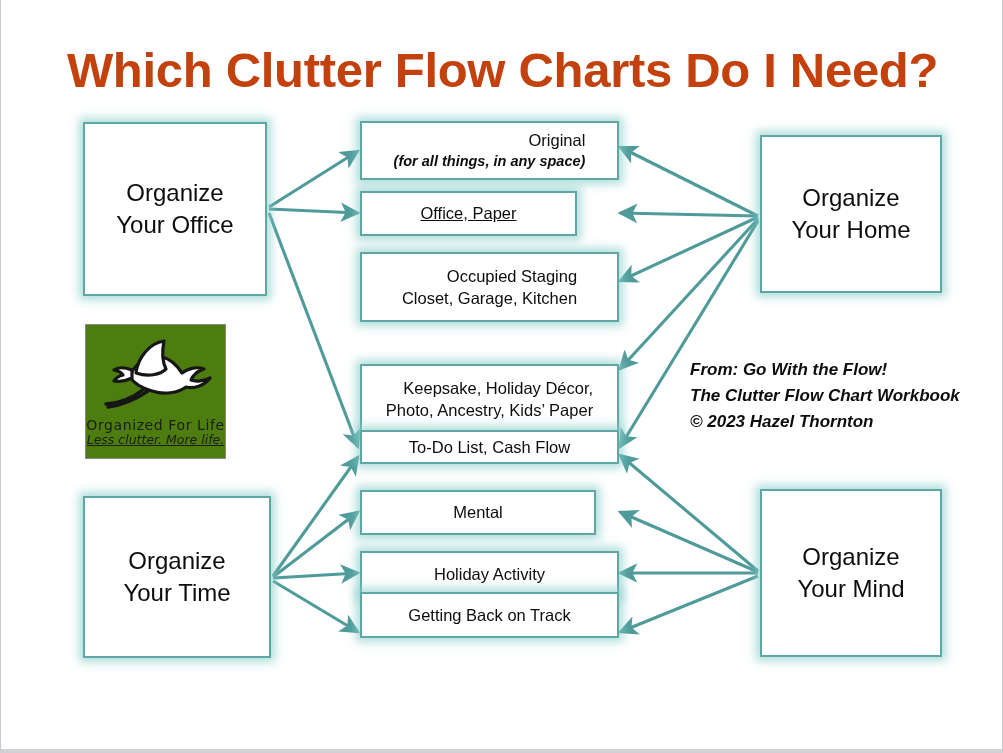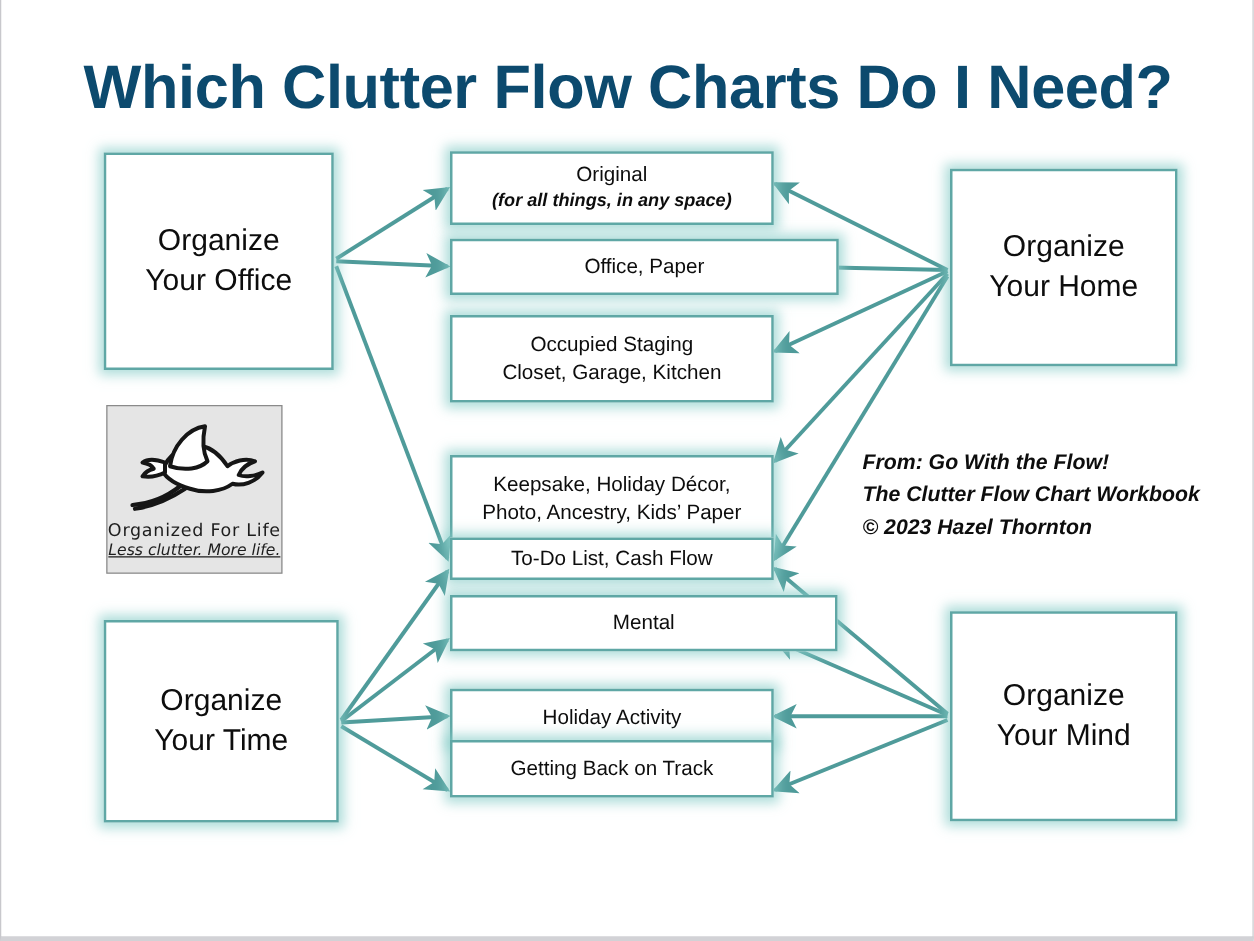--- a/index.html
+++ b/index.html
@@ -24,21 +24,21 @@
 
   
   #title {
     position: absolute;
     left: 0;
     top: 42px;
     width: 1003px;
     text-align: center;
     font-size: 49px;
     font-weight: bold;
-    color: #0c4a6e;
+    color: #c2410c;
     letter-spacing: -0.3px;
     white-space: nowrap;
   }
 
   
   #arrows {
     position: absolute;
     left: 0;
     top: 0;
     width: 1003px;
@@ -62,41 +62,42 @@
 
   .corner-node {
     font-size: 24px;
     line-height: 1.32;
   }
 
   .center-node {
     font-size: 16.5px;
     line-height: 1.34;
     padding: 0 8px;
+    text-align: right;
   }
 
   .center-node .sub {
     font-size: 14.5px;
     font-style: italic;
     font-weight: bold;
     display: block;
     margin-top: 1px;
   }
   .center-node .main {
     display: block;
   }
 
   
   #logo {
     position: absolute;
     left: 84px;
     top: 324px;
     width: 141px;
     height: 135px;
-    background: #e5e5e5;
+    background: #4d7c0f;
     border: 1px solid #8a8a8a;
     box-sizing: border-box;
     z-index: 3;
   }
   #logo-bird {
     position: absolute;
     left: 6px;
     top: 4px;
     width: 128px;
     height: 88px;
@@ -208,21 +209,21 @@
     </div>
   </div>
 
   <div class="node center-node" style="left:359px; top:121px; width:259px; height:59px;">
     <div>
       <span class="main">Original</span>
       <span class="sub">(for all things, in any space)</span>
     </div>
   </div>
 
-  <div class="node center-node" style="left:359px; top:191px; width:311px; height:45px;">
+  <div class="node center-node" style="left:359px; top:191px; width:217px; height:45px;text-decoration:underline;">
     <span class="main">Office, Paper</span>
   </div>
 
   <div class="node center-node" style="left:359px; top:252px; width:259px; height:70px;">
     <div>
       <span class="main">Occupied Staging</span>
       <span class="main">Closet, Garage, Kitchen</span>
     </div>
   </div>
 
@@ -230,21 +231,21 @@
     <div>
       <span class="main">Keepsake, Holiday Décor,</span>
       <span class="main">Photo, Ancestry, Kids’ Paper</span>
     </div>
   </div>
 
   <div class="node center-node" style="left:359px; top:430px; width:259px; height:34px;">
     <span class="main">To-Do List, Cash Flow</span>
   </div>
 
-  <div class="node center-node" style="left:359px; top:476px; width:310px; height:45px;">
+  <div class="node center-node" style="left:359px; top:490px; width:236px; height:45px;">
     <span class="main">Mental</span>
   </div>
 
   <div class="node center-node" style="left:359px; top:551px; width:259px; height:46px;">
     <span class="main">Holiday Activity</span>
   </div>
 
   <div class="node center-node" style="left:359px; top:592px; width:259px; height:46px;">
     <span class="main">Getting Back on Track</span>
   </div>

